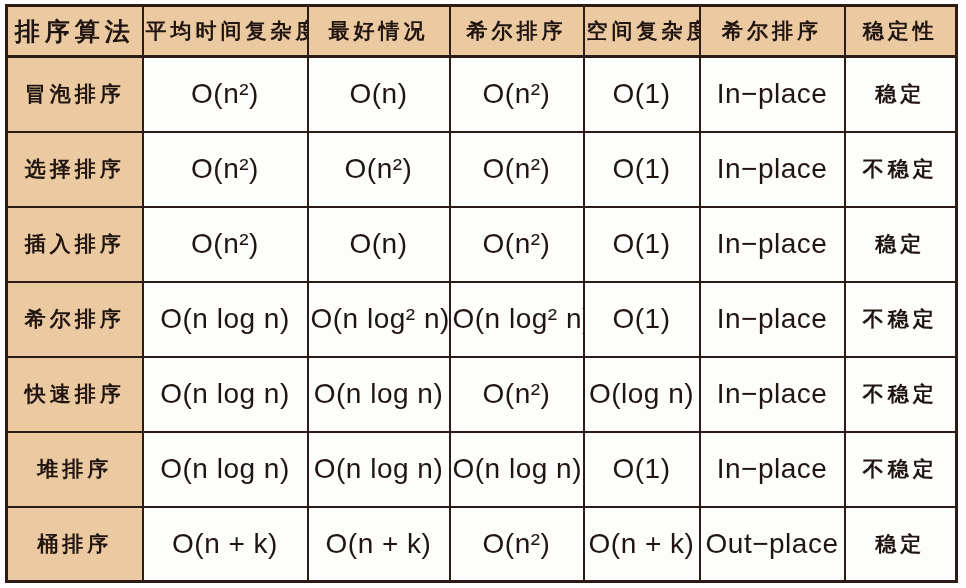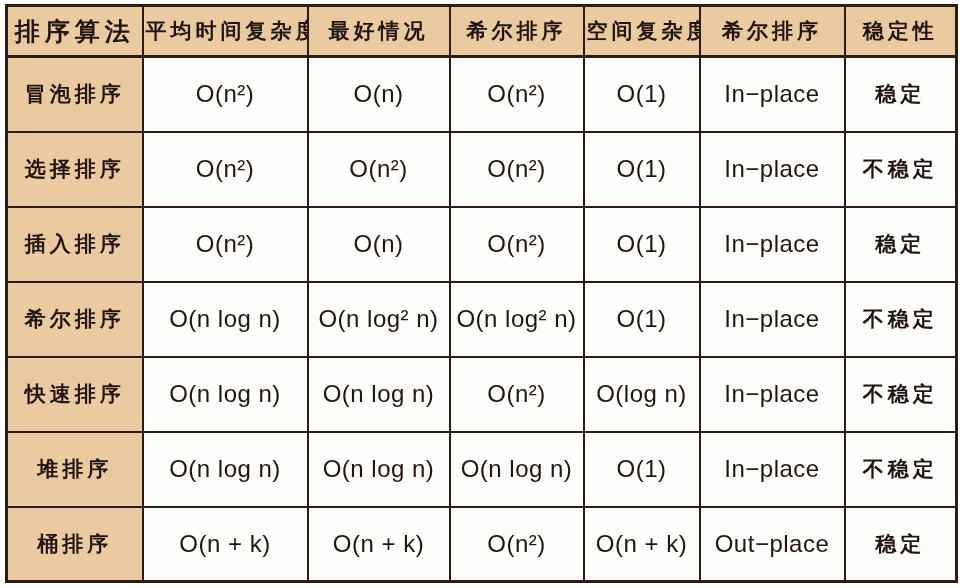--- a/index.html
+++ b/index.html
@@ -47,21 +47,21 @@
     font-weight: 600;
     letter-spacing: 4px;
   }
   .zh-big {
     font-size: 25px;
     font-weight: 700;
     letter-spacing: 5px;
   }
   
   .formula {
-    font-size: 24px;
+    font-size: 28px;
     font-weight: 500;
     letter-spacing: 0.5px;
   }
   .formula.sm {
     font-size: 19px;
   }
 </style>
 </head>
 <body>
 

